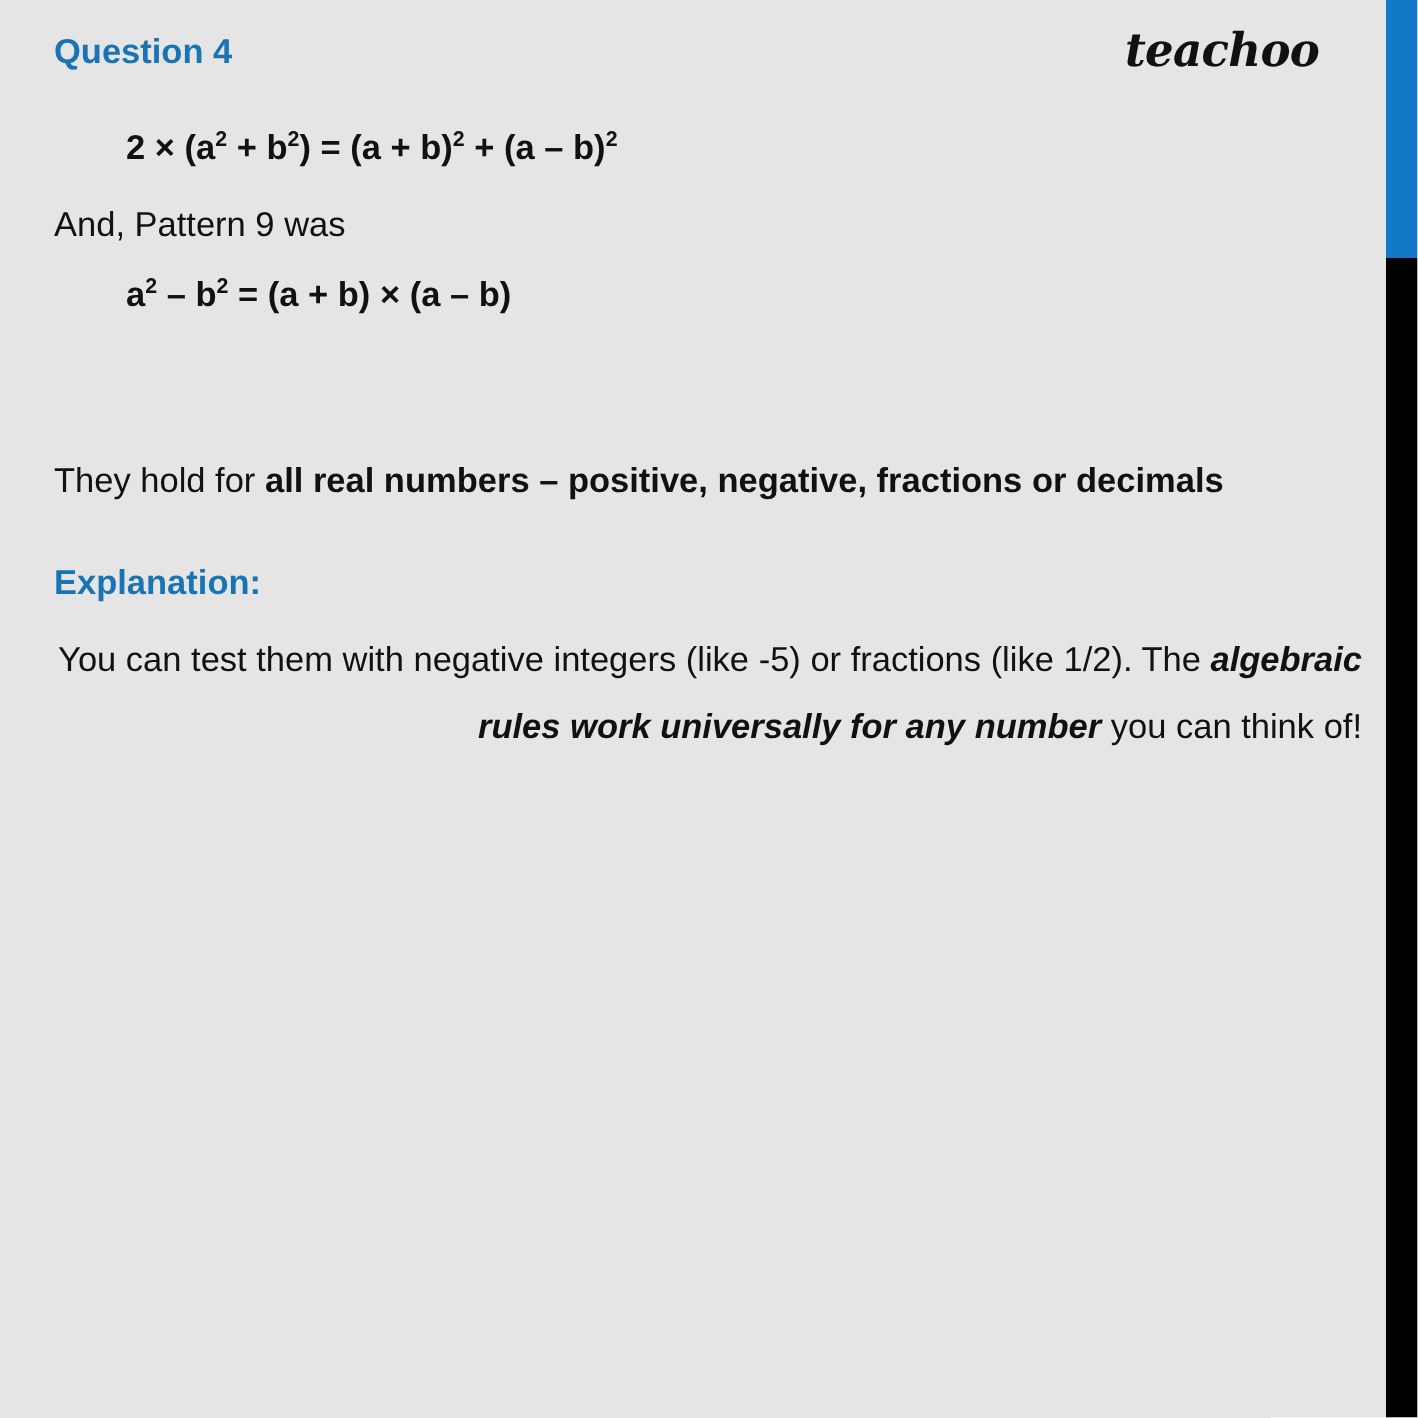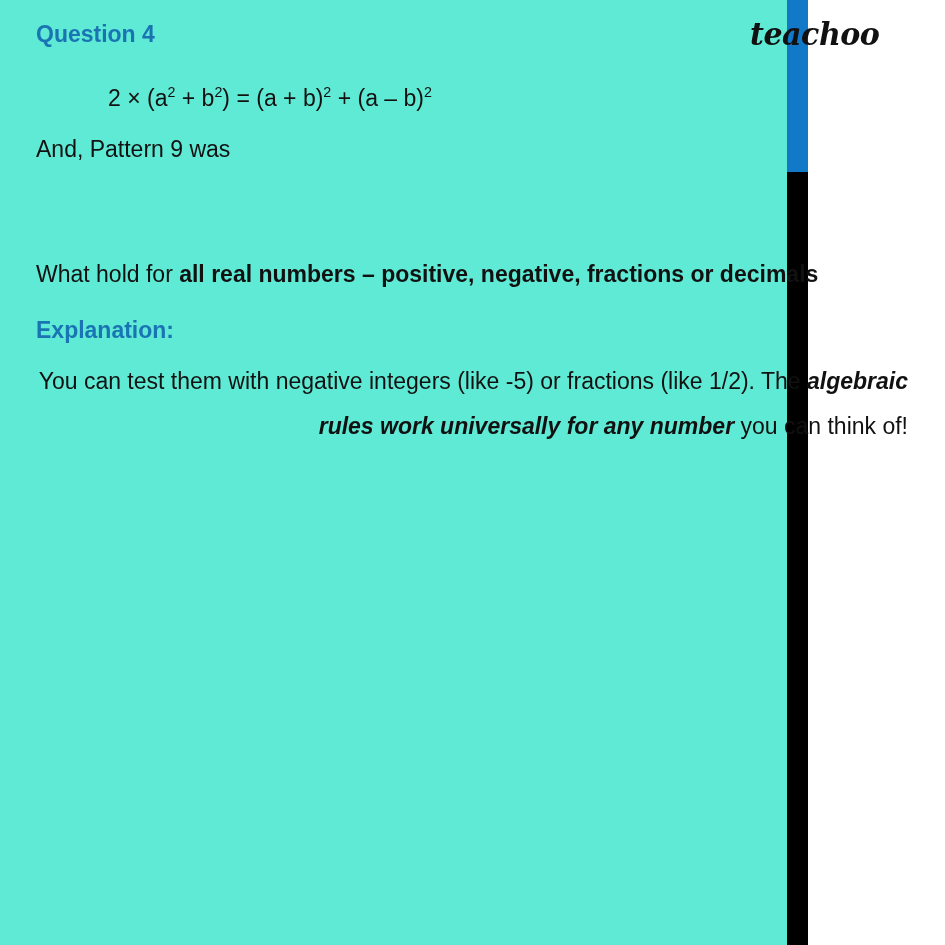--- a/index.html
+++ b/index.html
@@ -10,23 +10,23 @@
   body {
     width: 945px;
     height: 945px;
     font-family: "Liberation Sans", sans-serif;
     overflow: hidden;
     position: relative;
   }
 
   #page {
     position: relative;
-    width: 808px;
+    width: 945px;
     height: 945px;
-    background: #5eead4;
+    background: #e5e5e5;
     box-sizing: border-box;
   }
 
   
   .edge-bar {
     position: absolute;
     top: 0;
     right: 0;
     width: 21px;
     height: 945px;
@@ -96,24 +96,24 @@
   .lead-line {
     font-size: 23px;
     color: #111111;
     line-height: 1.25;
     margin-top: 22px;
   }
 
   
   .formula {
     font-size: 23px;
-    font-weight: normal;
+    font-weight: bold;
     color: #111111;
     margin-top: 18px;
-    margin-left: 72px;
+    margin-left: 48px;
     line-height: 1.25;
     white-space: nowrap;
   }
   .formula sup {
     font-size: 0.62em;
     vertical-align: super;
     line-height: 0;
   }
 
   .spacer-gap { height: 88px; }
@@ -124,21 +124,21 @@
     line-height: 1.95;
     width: 872px;
   }
   .answer-line b { font-weight: bold; }
 
   .explanation-head {
     font-size: 23px;
     font-weight: bold;
     color: #1a74b4;
     line-height: 1.25;
-    margin-top: 20px;
+    margin-top: 31px;
   }
 
   .explain-body {
     font-size: 23px;
     color: #111111;
     line-height: 1.95;
     width: 872px;
     margin-top: 14px;
     text-align: right;
   }
@@ -165,25 +165,28 @@
     </div>
 
 
 
     <div class="formula">
       <span>2 × (a<sup>2</sup> + b<sup>2</sup>) = (a + b)<sup>2</sup> + (a – b)<sup>2</sup></span>
     </div>
 
     <div class="lead-line">And, Pattern 9 was</div>
 
+    <div class="formula">
+      <span>a<sup>2</sup> – b<sup>2</sup> = (a + b) × (a – b)</span>
+    </div>
 
     <div class="spacer-gap"></div>
 
     <div class="answer-line">
-      <span>What hold for </span><b>all real numbers – positive, negative, fractions or decimals</b>
+      <span>They hold for </span><b>all real numbers – positive, negative, fractions or decimals</b>
     </div>
 
     <div class="explanation-head">Explanation:</div>
 
     <div class="explain-body">
       <span>You can test them with negative integers (like -5) or fractions (like 1/2). The </span><span class="bi">algebraic rules work universally for any number</span><span> you can think of!</span>
     </div>
 
   </div>
 </div>

